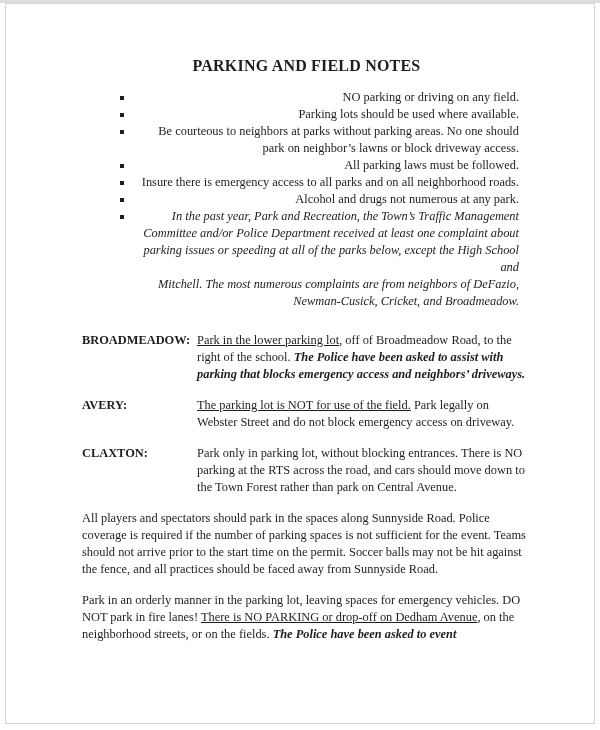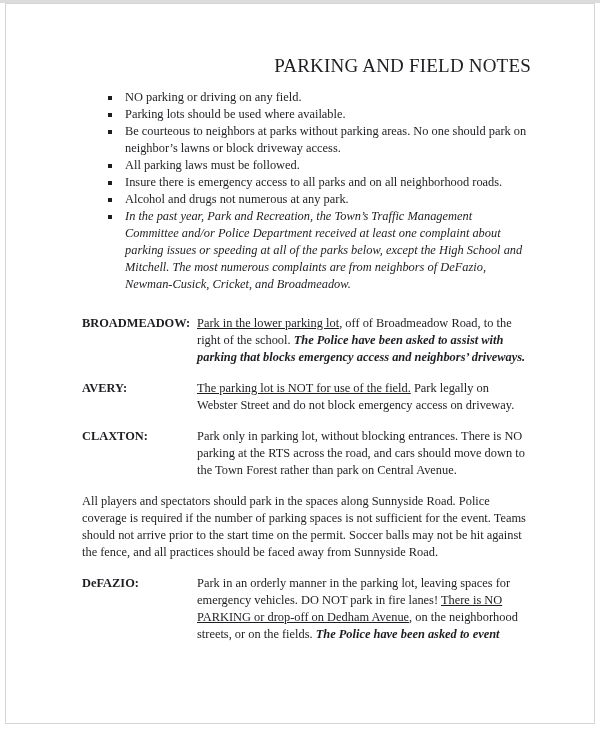--- a/index.html
+++ b/index.html
@@ -19,30 +19,31 @@
     border: 1px solid #d5d5d5;
     background: #ffffff;
   }
   .content {
     position: absolute; left: 82px; top: 57px; width: 449px;
     color: #1e1e22;
     font-size: 12.4px;
     line-height: 17px;
   }
   .doc-title {
-    font-size: 19px;
-    font-weight: normal;
-    text-align: right;
+    font-size: 16px;
+    font-weight: bold;
+    text-align: center;
     letter-spacing: 0.2px;
     margin: 0 0 15px 0;
   }
   ul.notes {
     list-style: none;
-    margin: 0;
+    margin: 12px;
     padding: 0 0 0 43px;
+    text-align: right;
   }
   ul.notes li {
     position: relative;
   }
   ul.notes li::before {
     content: "";
     position: absolute;
     left: -17px; top: 7px;
     width: 4px; height: 4px;
     background: #1e1e22;
@@ -115,20 +116,19 @@
       </div>
     </div>
 
     <div class="entry">
       <div class="entry-desc">
         <span>All players and spectators should park in the spaces along Sunnyside Road.  Police coverage is required if the number of parking spaces is not sufficient for the event.  Teams should not arrive prior to the start time on the permit.  Soccer balls may not be hit against the fence, and all practices should be faced away from Sunnyside Road.</span>
       </div>
     </div>
 
     <div class="entry">
-      <div class="entry-label">DeFAZIO:</div>
       <div class="entry-desc">
         <span>Park in an orderly manner in the parking lot, leaving spaces for emergency vehicles.  DO NOT park in fire lanes!  </span><span class="u">There is NO PARKING or drop-off on Dedham Avenue</span><span>, on the neighborhood streets, or on the fields.   </span><span class="bi">The Police have been asked to event</span>
       </div>
     </div>
 
   </div>
 </div>
 
 </body></html>

